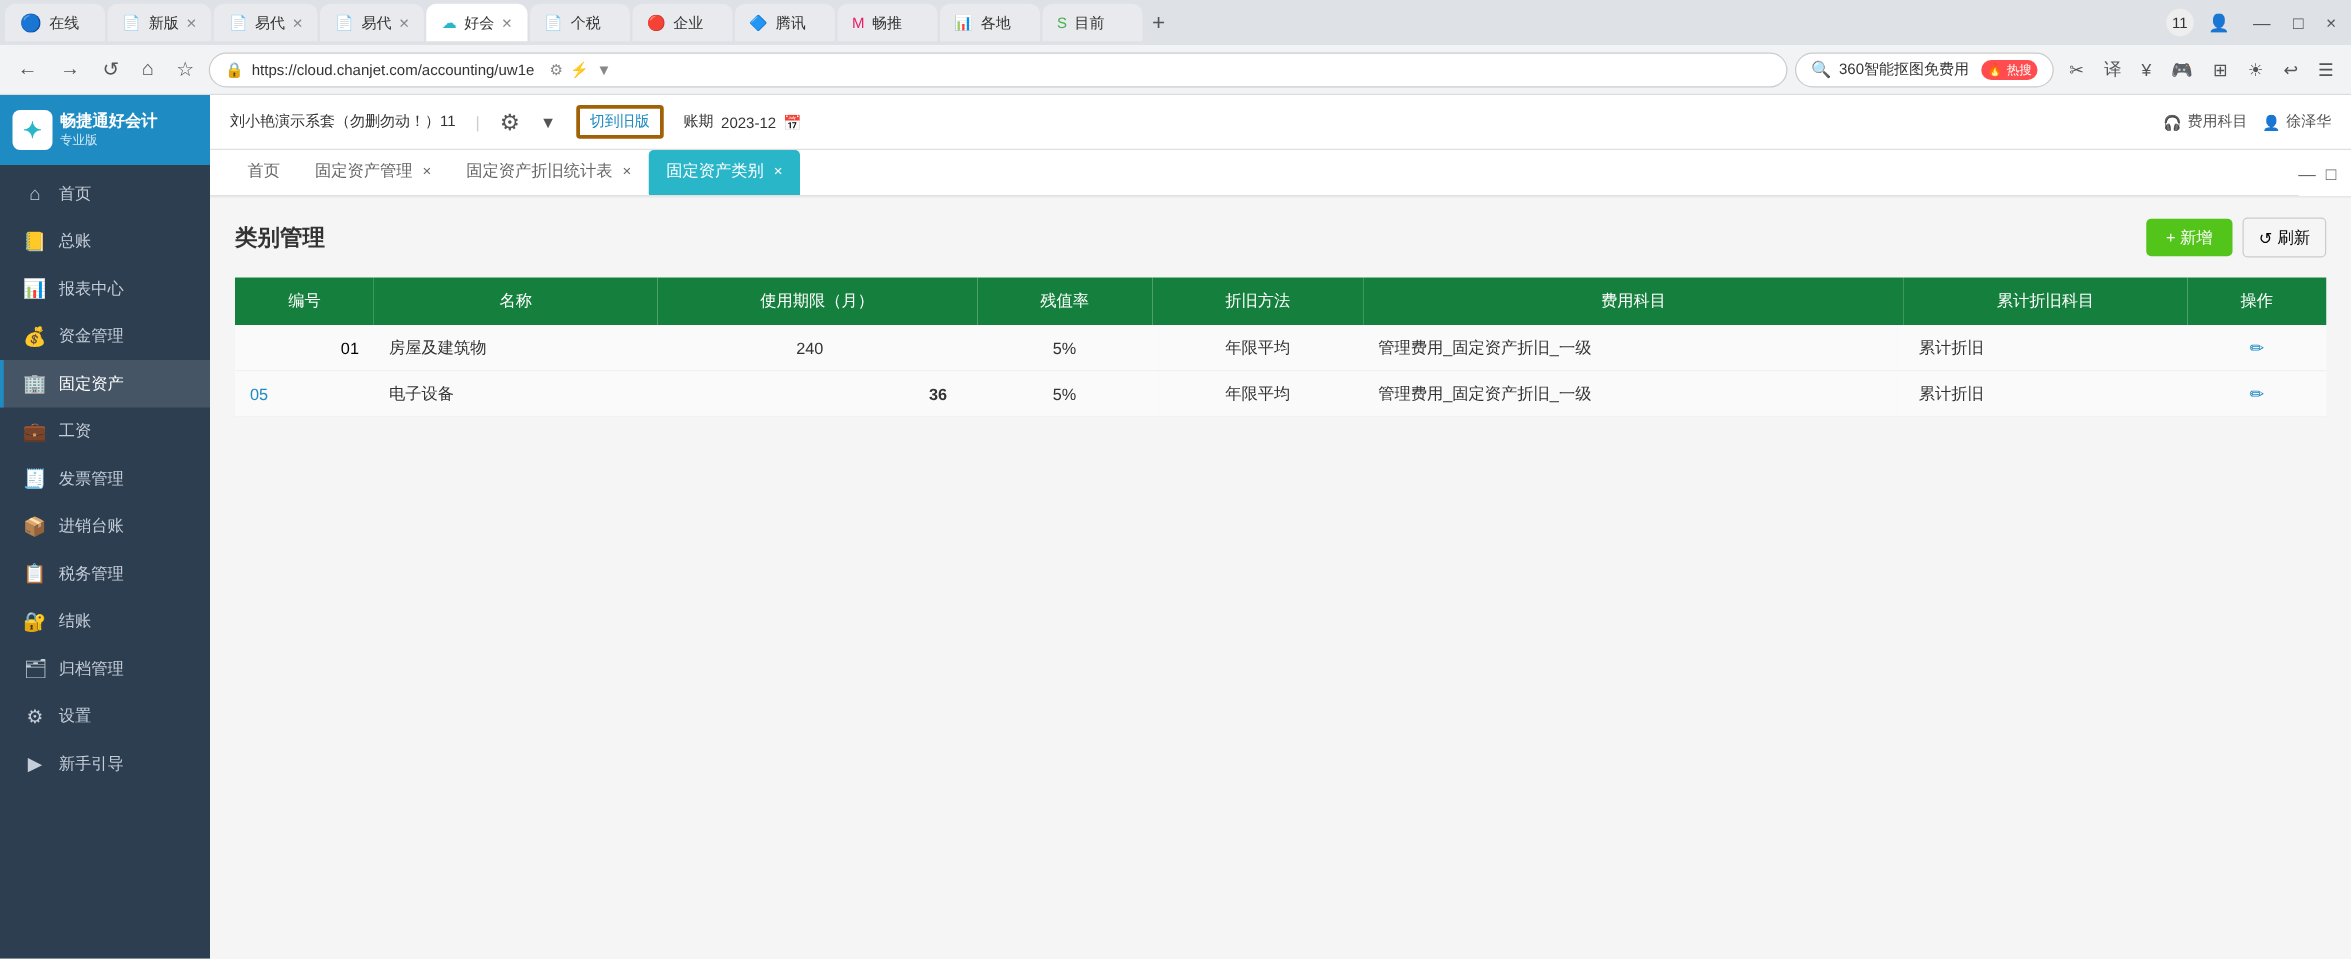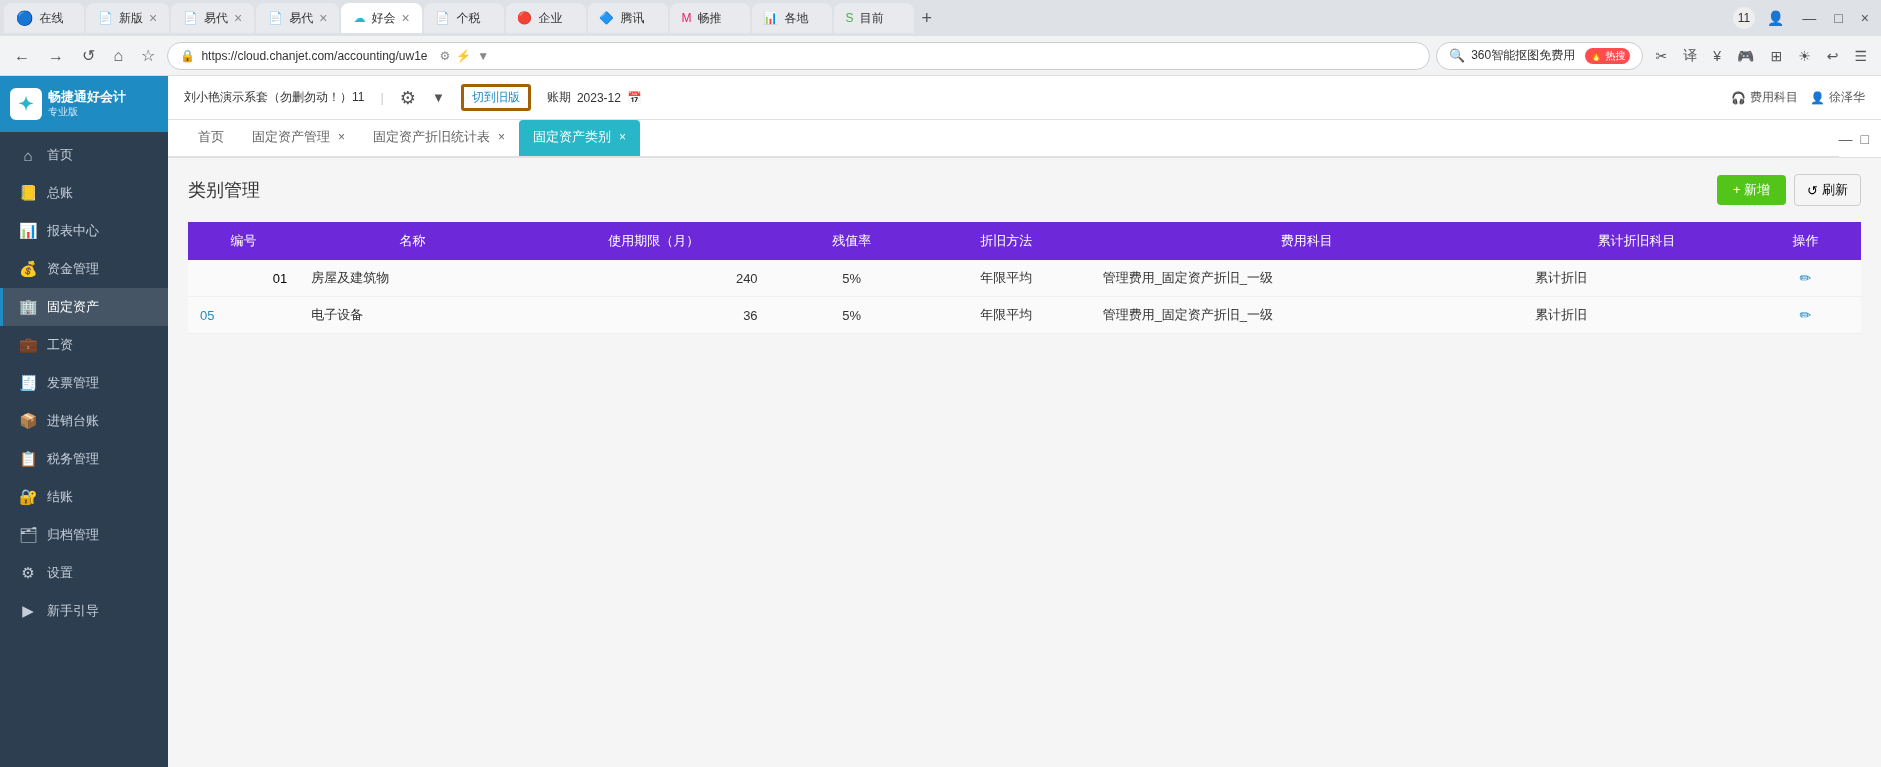--- a/index.html
+++ b/index.html
@@ -72,31 +72,31 @@
     .app-tab {
       display: flex; align-items: center; gap: 6px; padding: 8px 14px; font-size: 13px;
       color: #666; cursor: pointer; border-bottom: 2px solid transparent; white-space: nowrap;
     }
     .app-tab.active { color: #fff; background: #29b6c8; border-bottom-color: #29b6c8; border-radius: 4px 4px 0 0; }
     .app-tab .close-x { font-size: 12px; color: inherit; margin-left: 2px; }
 
     
     .page-content { flex: 1; padding: 16px 20px; overflow: auto; }
     .page-title-bar { display: flex; align-items: center; justify-content: space-between; margin-bottom: 16px; }
-    .page-title { font-size: 18px; font-weight: normal; color: #333; }
+    .page-title { font-size: 18px; font-weight: bold; color: #333; }
     .page-actions { display: flex; align-items: center; gap: 8px; }
     .btn-add {
       background: #52c41a; color: #fff; border: none; padding: 6px 16px; border-radius: 4px; font-size: 13px;
       cursor: pointer; display: flex; align-items: center; gap: 4px;
     }
     .btn-refresh { background: none; border: 1px solid #ccc; padding: 6px 12px; border-radius: 4px; font-size: 13px; cursor: pointer; display: flex; align-items: center; gap: 4px; }
 
     
     .data-table { width: 100%; border-collapse: collapse; background: #fff; }
-    .data-table thead tr { background: #6d28d9; color: #fff; }
+    .data-table thead tr { background: #15803d; color: #fff; }
     .data-table thead th { padding: 10px 12px; text-align: center; font-weight: normal; font-size: 13px; }
     .data-table tbody tr { border-bottom: 1px solid #f0f0f0; }
     .data-table tbody td { padding: 9px 12px; color: #333; font-size: 13px; }
     .td-code { color: #1e8bc3; text-align: center; }
     .td-name { }
     .td-center { text-align: center; }
     .edit-btn { background: none; border: none; cursor: pointer; color: #1e8bc3; font-size: 14px; }
 
     .tab-container-wrap { display: flex; align-items: center; background: #fff; border-bottom: 1px solid #e0e0e0; }
     .tab-actions-right { margin-left: auto; display: flex; align-items: center; padding-right: 12px; gap: 8px; }
@@ -346,33 +346,33 @@
             <th>折旧方法</th>
             <th>费用科目</th>
             <th>累计折旧科目</th>
             <th>操作</th>
           </tr>
         </thead>
         <tbody id="table-body">
             <tr style="background: rgb(250, 250, 250);">
     <td class="td-code" style="color:#000000; text-align:right;">01</td>
     <td class="td-name">房屋及建筑物</td>
-    <td class="td-center" style="text-align:right; padding-right:24px;">240</td>
+    <td class="td-center" style="text-align:center; padding-right:24px;">240</td>
     <td class="td-center" style="text-align:center;">5%</td>
     <td class="td-center" style="text-align:center;">年限平均</td>
     <td>管理费用_固定资产折旧_一级</td>
     <td>累计折旧</td>
     <td style="text-align:center;">
       <button class="edit-btn" title="编辑">✏</button>
     </td>
   </tr>
             <tr style="background: rgb(250, 250, 250);">
     <td class="td-code" style="color:#1e8bc3; text-align:left;">05</td>
     <td class="td-name">电子设备</td>
-    <td class="td-center" style="text-align:right; padding-right:24px;">36</td>
+    <td class="td-center" style="text-align:right; padding-right:24px;font-weight:bold;">36</td>
     <td class="td-center" style="text-align:center;">5%</td>
     <td class="td-center" style="text-align:center;">年限平均</td>
     <td>管理费用_固定资产折旧_一级</td>
     <td>累计折旧</td>
     <td style="text-align:center;">
       <button class="edit-btn" title="编辑">✏</button>
     </td>
   </tr>
           </tbody>
       </table>

